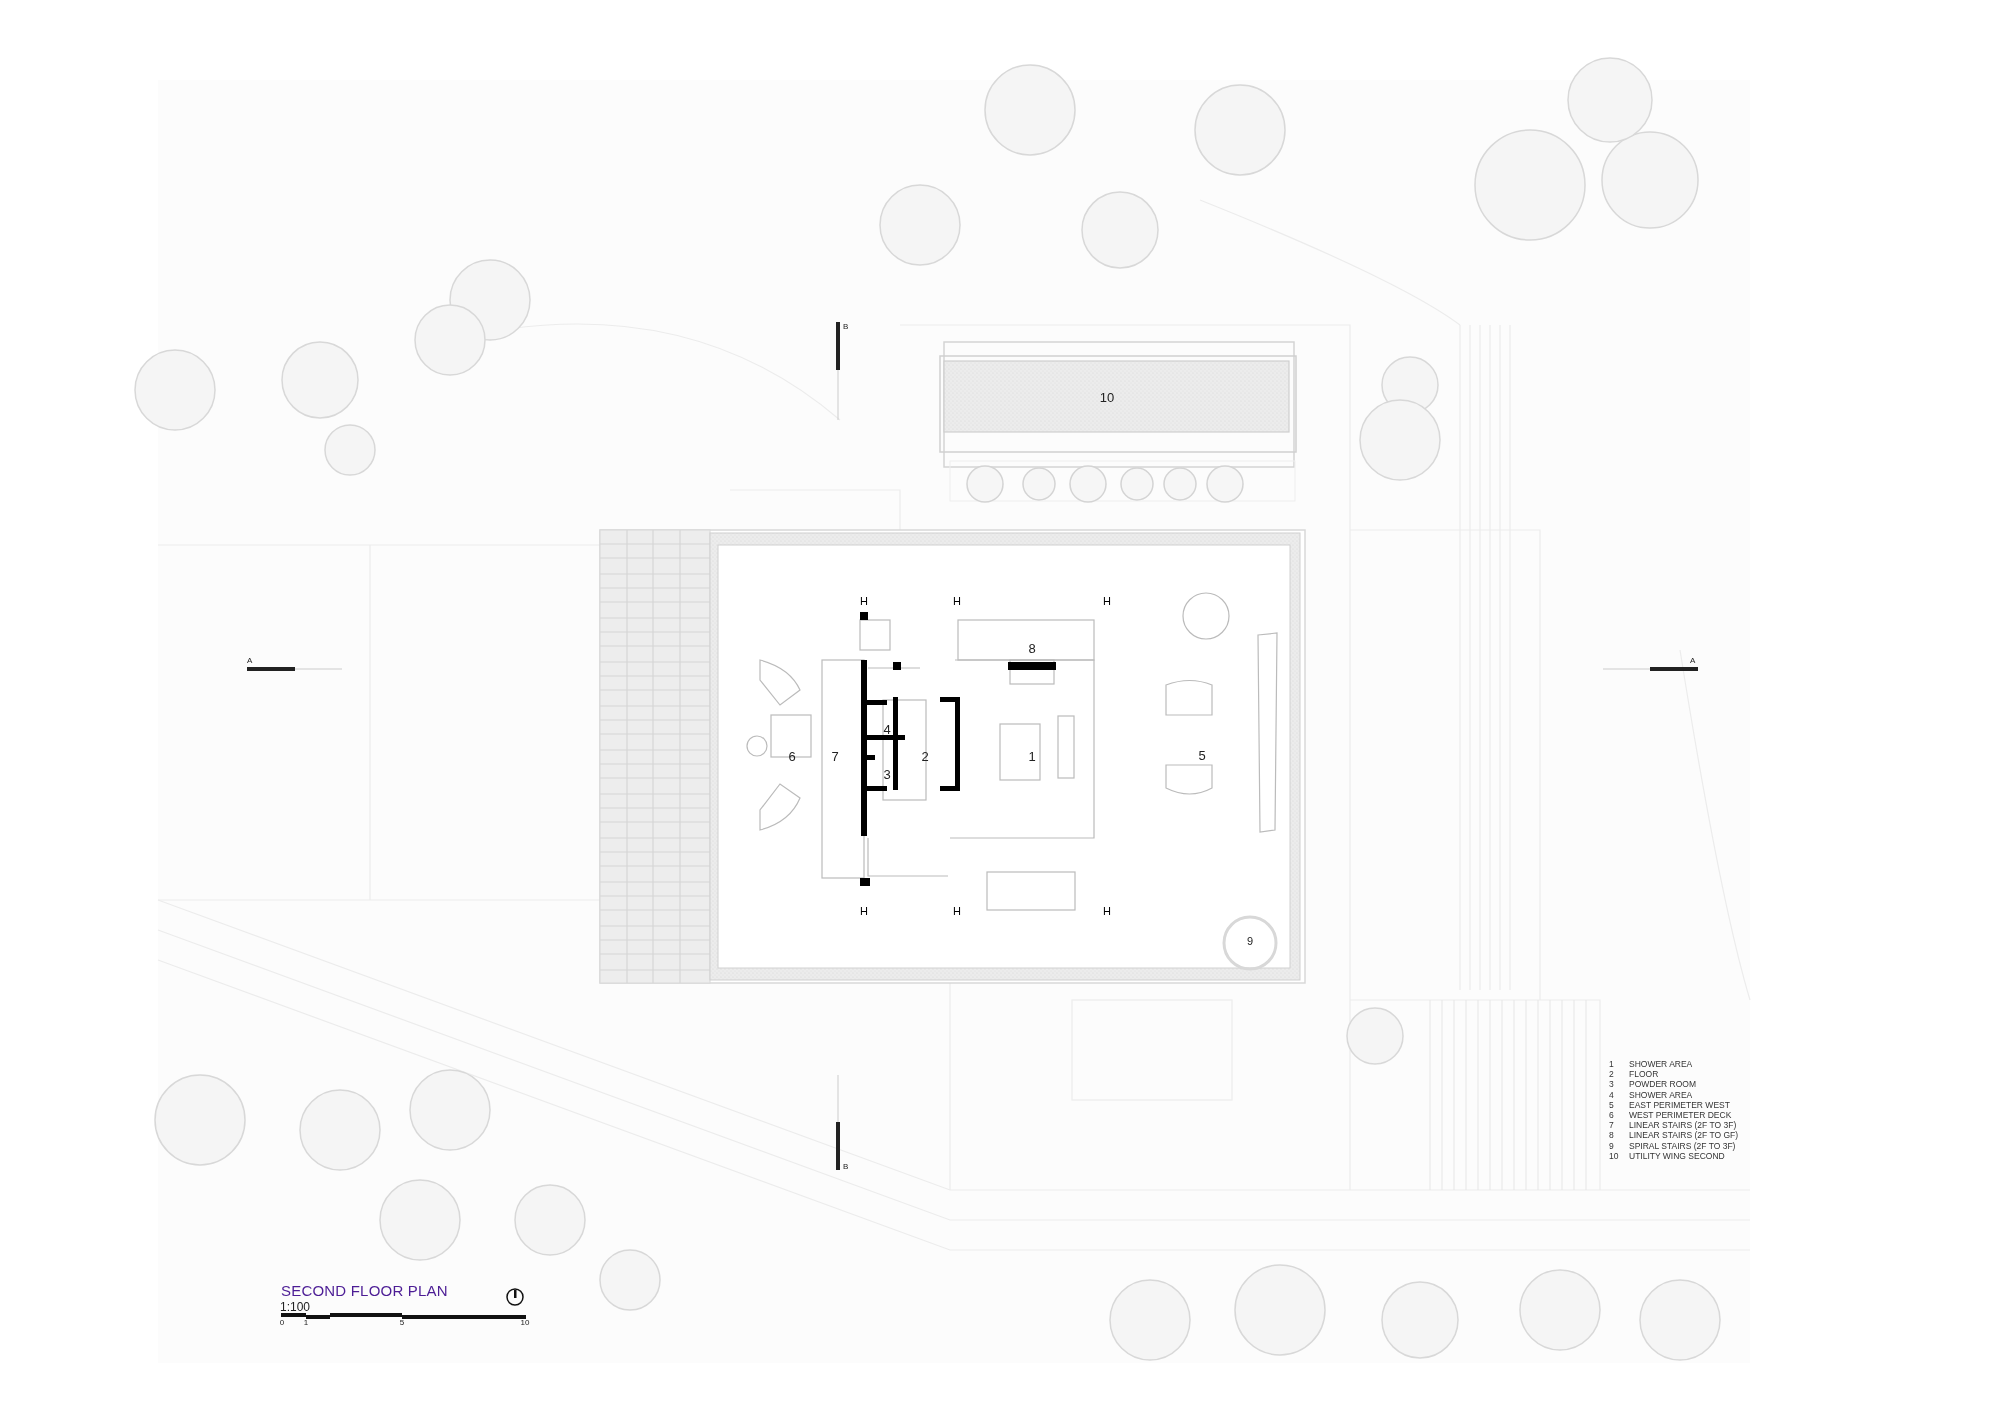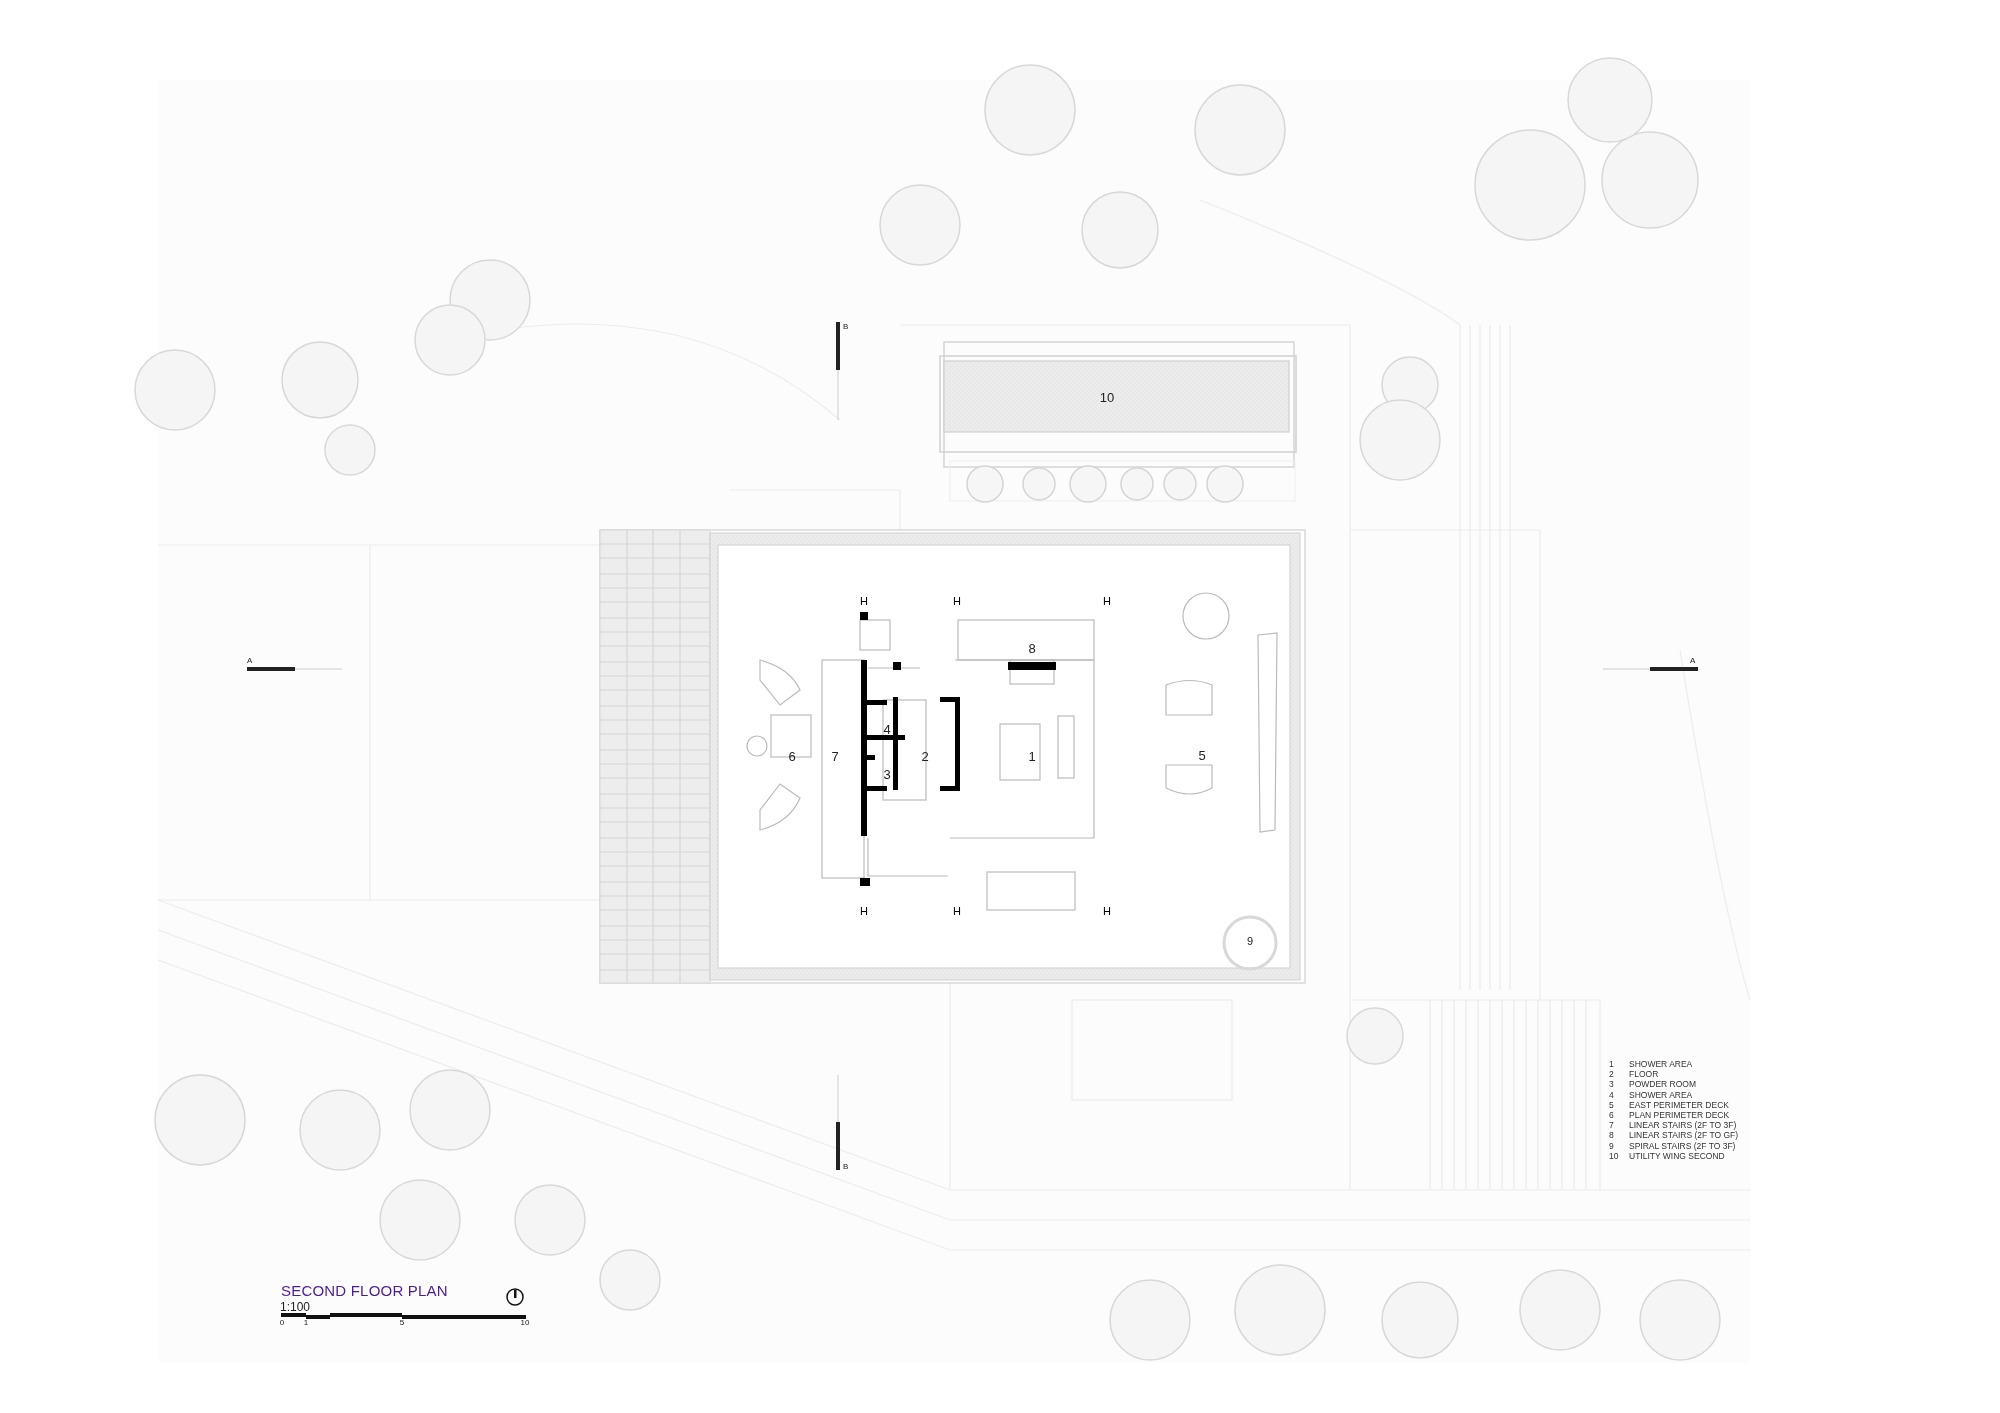--- a/index.html
+++ b/index.html
@@ -186,25 +186,25 @@
   <div class="row">
       <span class="n">3</span>
       <span>POWDER ROOM</span>
     </div>
   <div class="row">
       <span class="n">4</span>
       <span>SHOWER AREA</span>
     </div>
   <div class="row">
       <span class="n">5</span>
-      <span>EAST PERIMETER DECK</span>
+      <span>EAST PERIMETER WEST</span>
     </div>
   <div class="row">
       <span class="n">6</span>
-      <span>PLAN PERIMETER DECK</span>
+      <span>WEST PERIMETER DECK</span>
     </div>
   <div class="row">
       <span class="n">7</span>
       <span>LINEAR STAIRS (2F TO 3F)</span>
     </div>
   <div class="row">
       <span class="n">8</span>
       <span>LINEAR STAIRS (2F TO GF)</span>
     </div>
   <div class="row">

